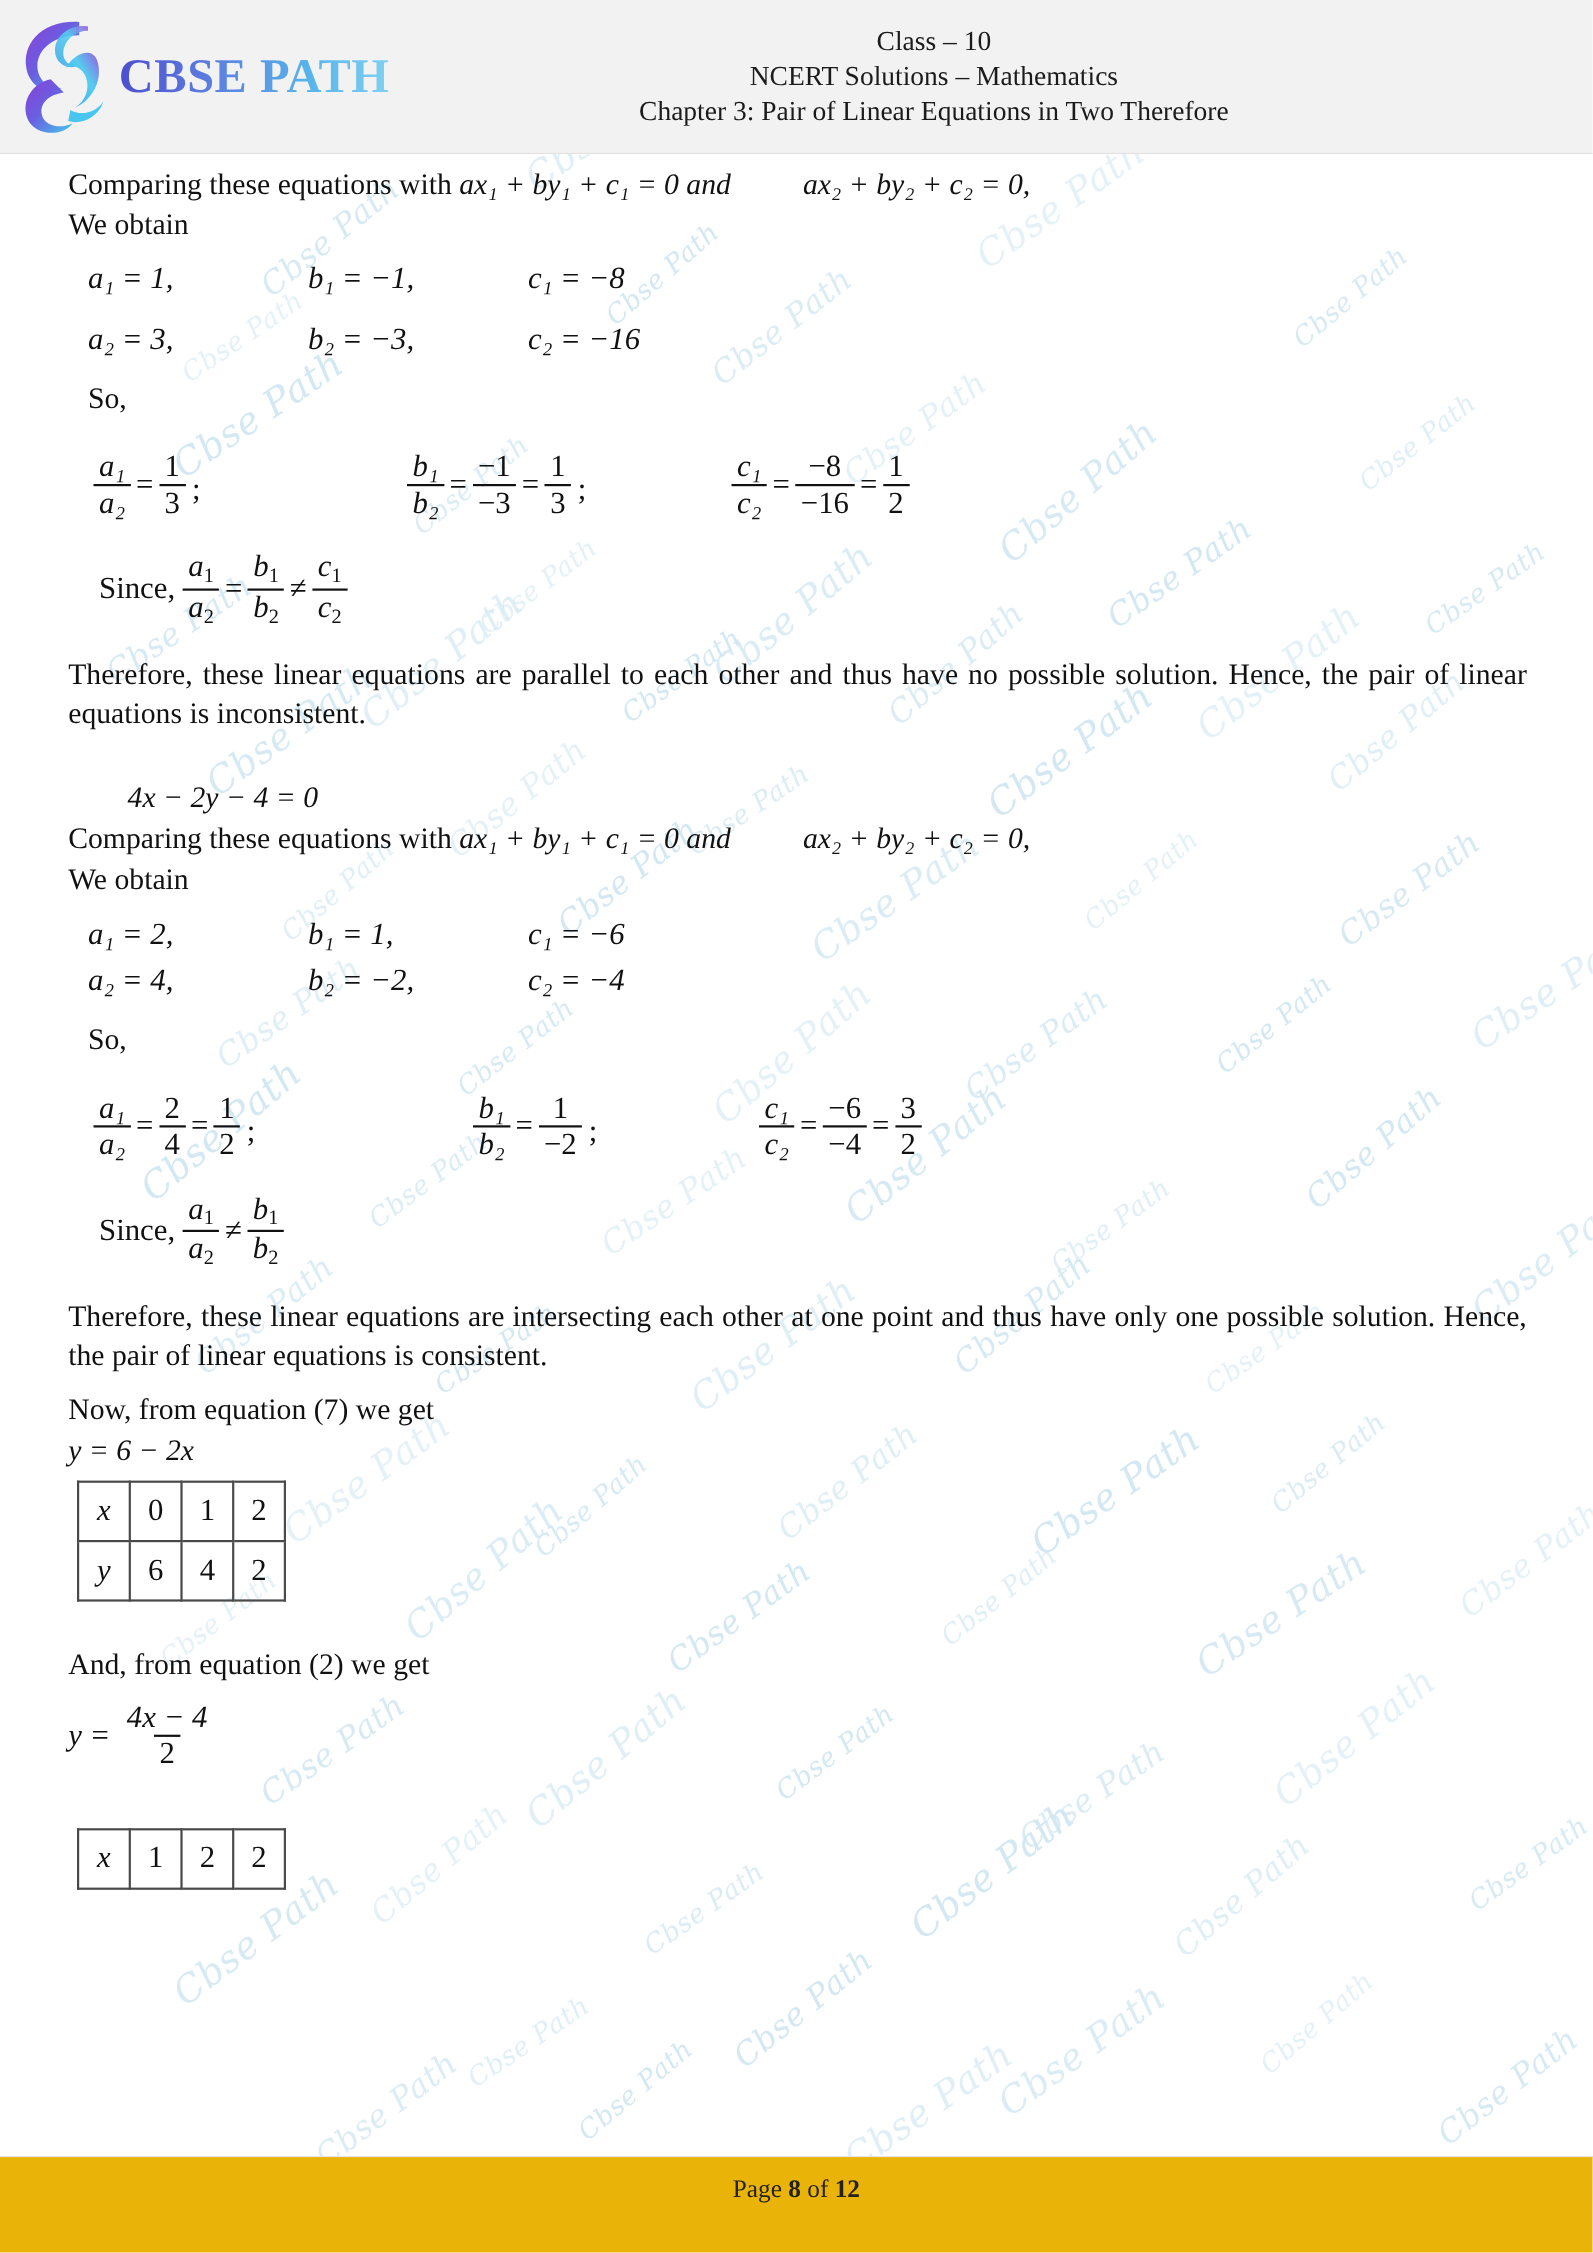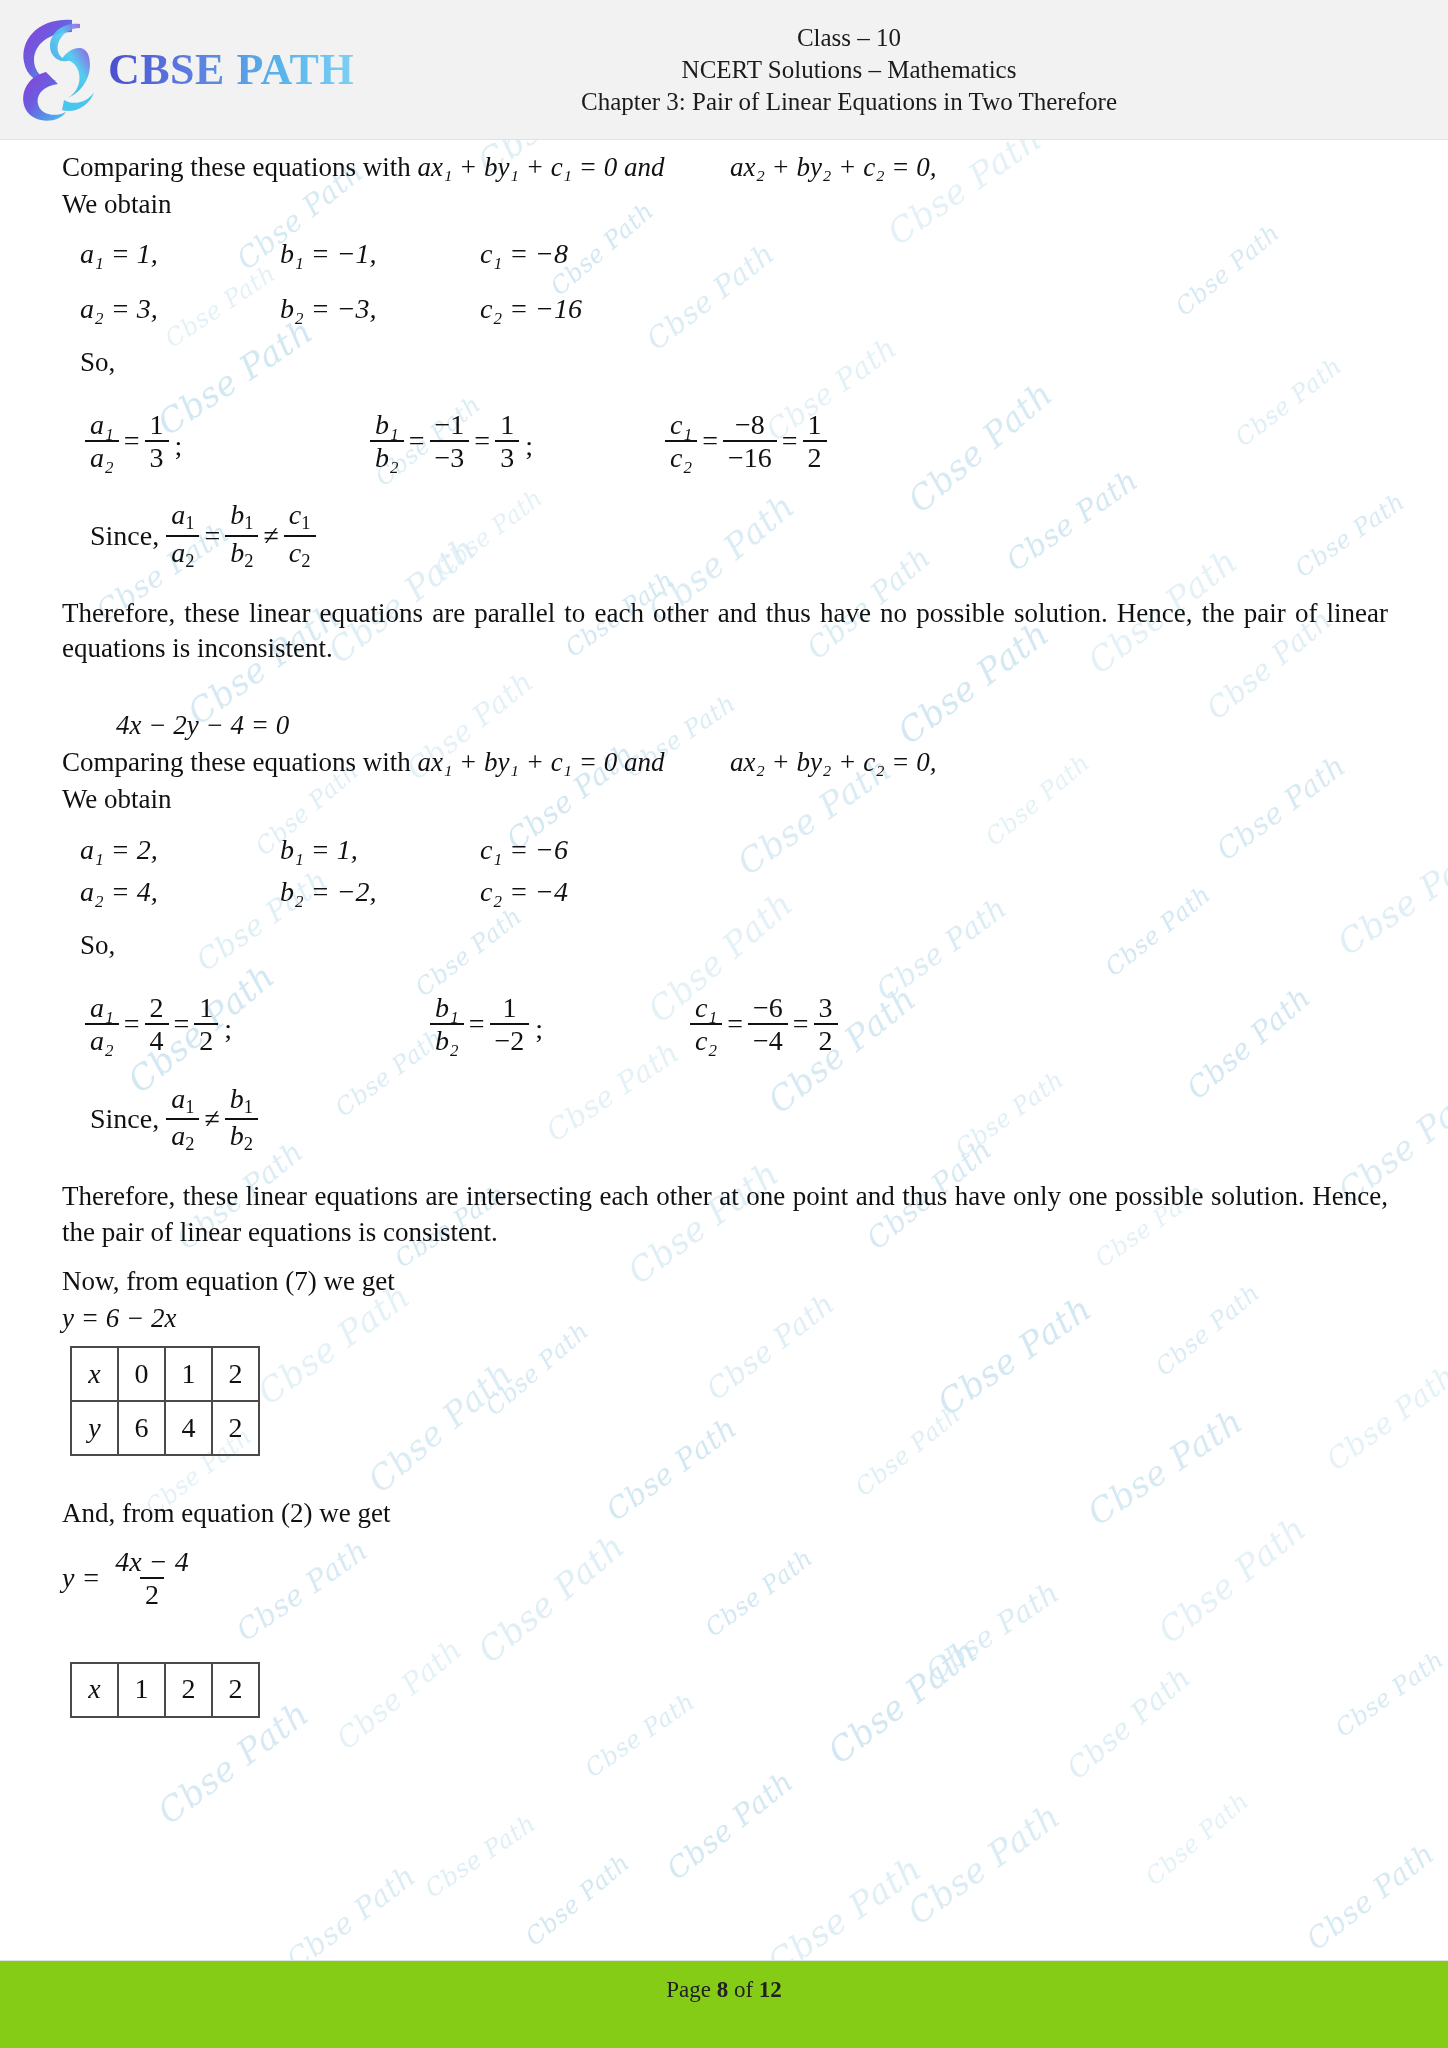--- a/index.html
+++ b/index.html
@@ -169,21 +169,21 @@
   }
   table.vt td.hdr { font-style: italic; }
 
   
   #footer {
     position: absolute;
     left: 0;
     bottom: 0;
     width: 1448px;
     height: 88px;
-    background: #84cc16;
+    background: #eab308;
     border-top: 1px solid #e4e4e4;
     display: flex;
     align-items: flex-start;
     justify-content: center;
     z-index: 5;
     padding-top: 16px;
   }
   #footer .ftxt { font-size: 23px; color: #222; }
   #footer .ftxt b { font-weight: 700; }
 </style>

